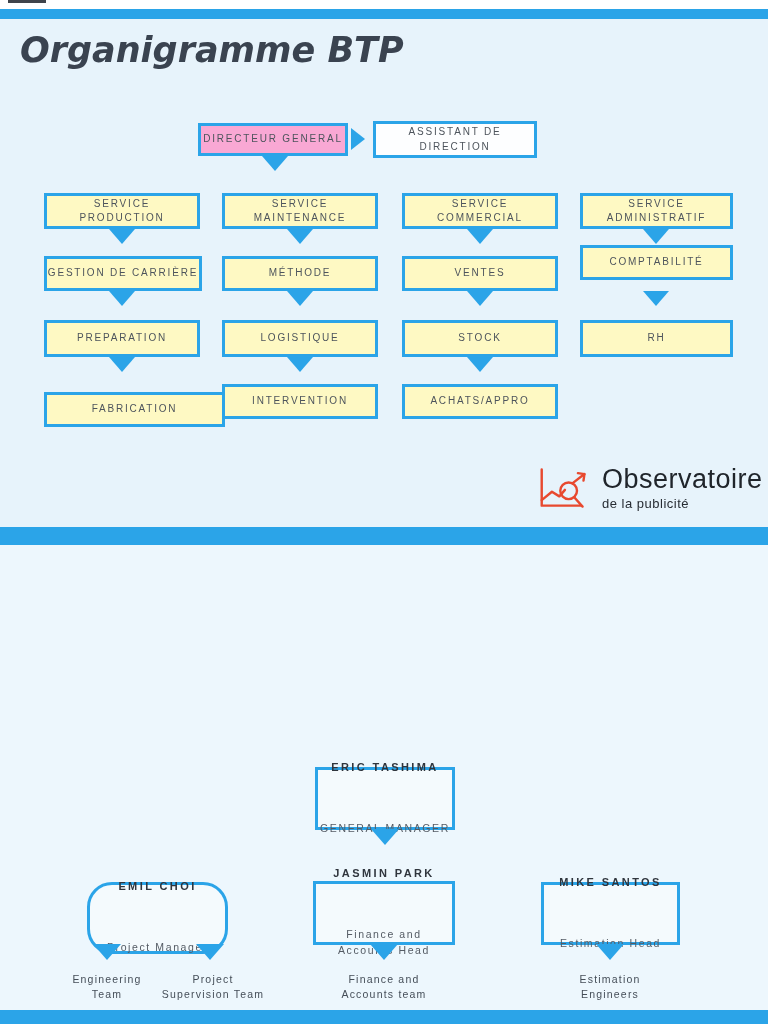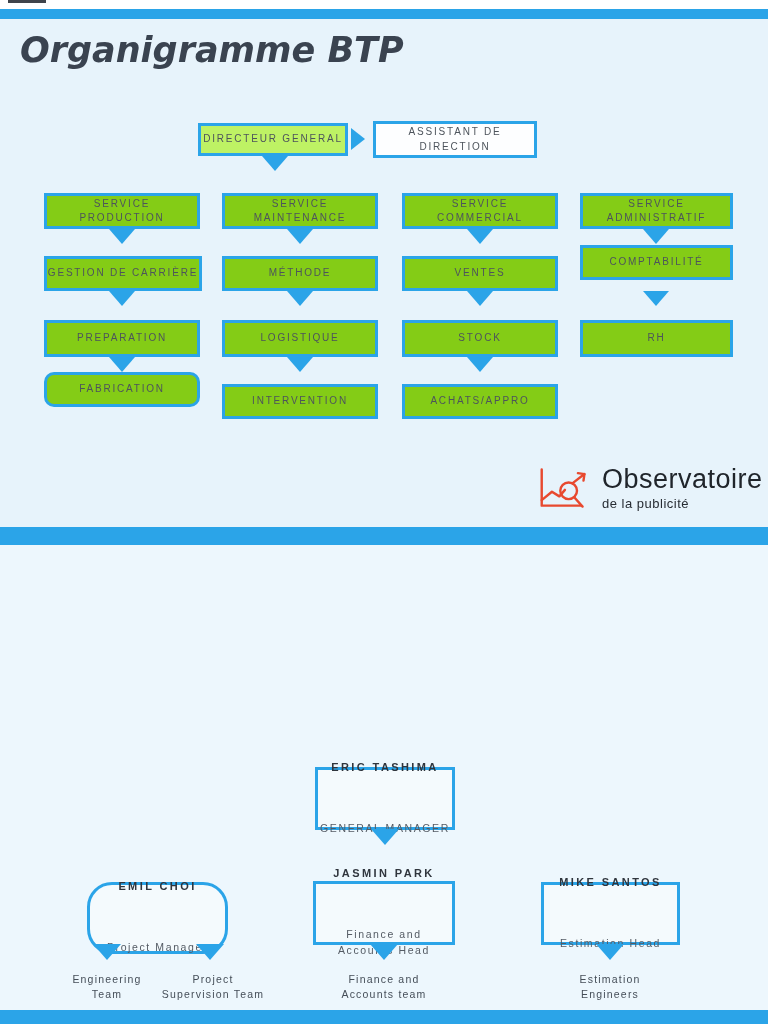--- a/index.html
+++ b/index.html
@@ -12,21 +12,21 @@
   .bar-top { top:9px; height:10px; }
   .bar-divider { top:527px; height:18px; }
   .bar-bottom { top:1010px; height:14px; }
 
   .section-top { position:absolute; left:0; top:19px; width:768px; height:508px; background:#e7f3fb; }
   .section-bottom { position:absolute; left:0; top:545px; width:768px; height:465px; background:#edf7fd; }
 
   .page-title { position:absolute; left:20px; top:30px; font-family:"DejaVu Sans",sans-serif;
     font-style:italic; font-weight:bold; font-size:35px; color:#3a4350; letter-spacing:0px; }
 
-  .obox { position:absolute; background:#84cc16; border:3px solid #2ba4e8;
+  .obox { position:absolute; background:#fef9c3; border:3px solid #2ba4e8;
     display:flex; align-items:center; justify-content:center; text-align:center;
     font-size:10px; letter-spacing:1.8px; color:#4d545c; line-height:1.45; white-space:pre-line; }
 
   .tri-down { position:absolute; width:0; height:0;
     border-left:13px solid transparent; border-right:13px solid transparent;
     border-top:15px solid #2ba4e8; }
   .tri-down.sm { border-left-width:14px; border-right-width:14px; border-top-width:16px; }
   .tri-right { position:absolute; width:0; height:0;
     border-top:11px solid transparent; border-bottom:11px solid transparent;
     border-left:14px solid #2ba4e8; }
@@ -54,34 +54,34 @@
 
   <div class="scan-mark"></div>
   <div class="bar bar-top"></div>
   <div class="section-top"></div>
   <div class="bar bar-divider"></div>
   <div class="section-bottom"></div>
   <div class="bar bar-bottom"></div>
 
   <h1 class="page-title">Organigramme BTP</h1>
 
-  <div class="obox" style="left:198px; top:123px; width:150px; height:33px; background:#bef264;">DIRECTEUR GENERAL</div>
+  <div class="obox" style="left:198px; top:123px; width:150px; height:33px; background:#f9a8d4;">DIRECTEUR GENERAL</div>
   <div class="tri-right" style="left:351px; top:128px;"></div>
   <div class="obox" style="left:373px; top:121px; width:164px; height:37px; background:#fdfeff;">ASSISTANT DE
 DIRECTION</div>
   <div class="tri-down" style="left:262px; top:156px;"></div>
 
   <div class="obox" style="left:44px; top:193px; width:156px; height:36px;">SERVICE
 PRODUCTION</div>
   <div class="tri-down" style="left:109px; top:229px;"></div>
   <div class="obox" style="left:44px; top:256px; width:158px; height:35px;">GESTION DE CARRIÈRE</div>
   <div class="tri-down" style="left:109px; top:291px;"></div>
   <div class="obox" style="left:44px; top:320px; width:156px; height:37px;">PREPARATION</div>
   <div class="tri-down" style="left:109px; top:357px;"></div>
-  <div class="obox" style="left:44px; top:372px; width:156px; height:35px;border-radius:10px;">FABRICATION</div>
+  <div class="obox" style="left:44px; top:392px; width:181px; height:35px;">FABRICATION</div>
 
   <div class="obox" style="left:222px; top:193px; width:156px; height:36px;">SERVICE
 MAINTENANCE</div>
   <div class="tri-down" style="left:287px; top:229px;"></div>
   <div class="obox" style="left:222px; top:256px; width:156px; height:35px;">MÉTHODE</div>
   <div class="tri-down" style="left:287px; top:291px;"></div>
   <div class="obox" style="left:222px; top:320px; width:156px; height:37px;">LOGISTIQUE</div>
   <div class="tri-down" style="left:287px; top:357px;"></div>
   <div class="obox" style="left:222px; top:384px; width:156px; height:35px;">INTERVENTION</div>
 

